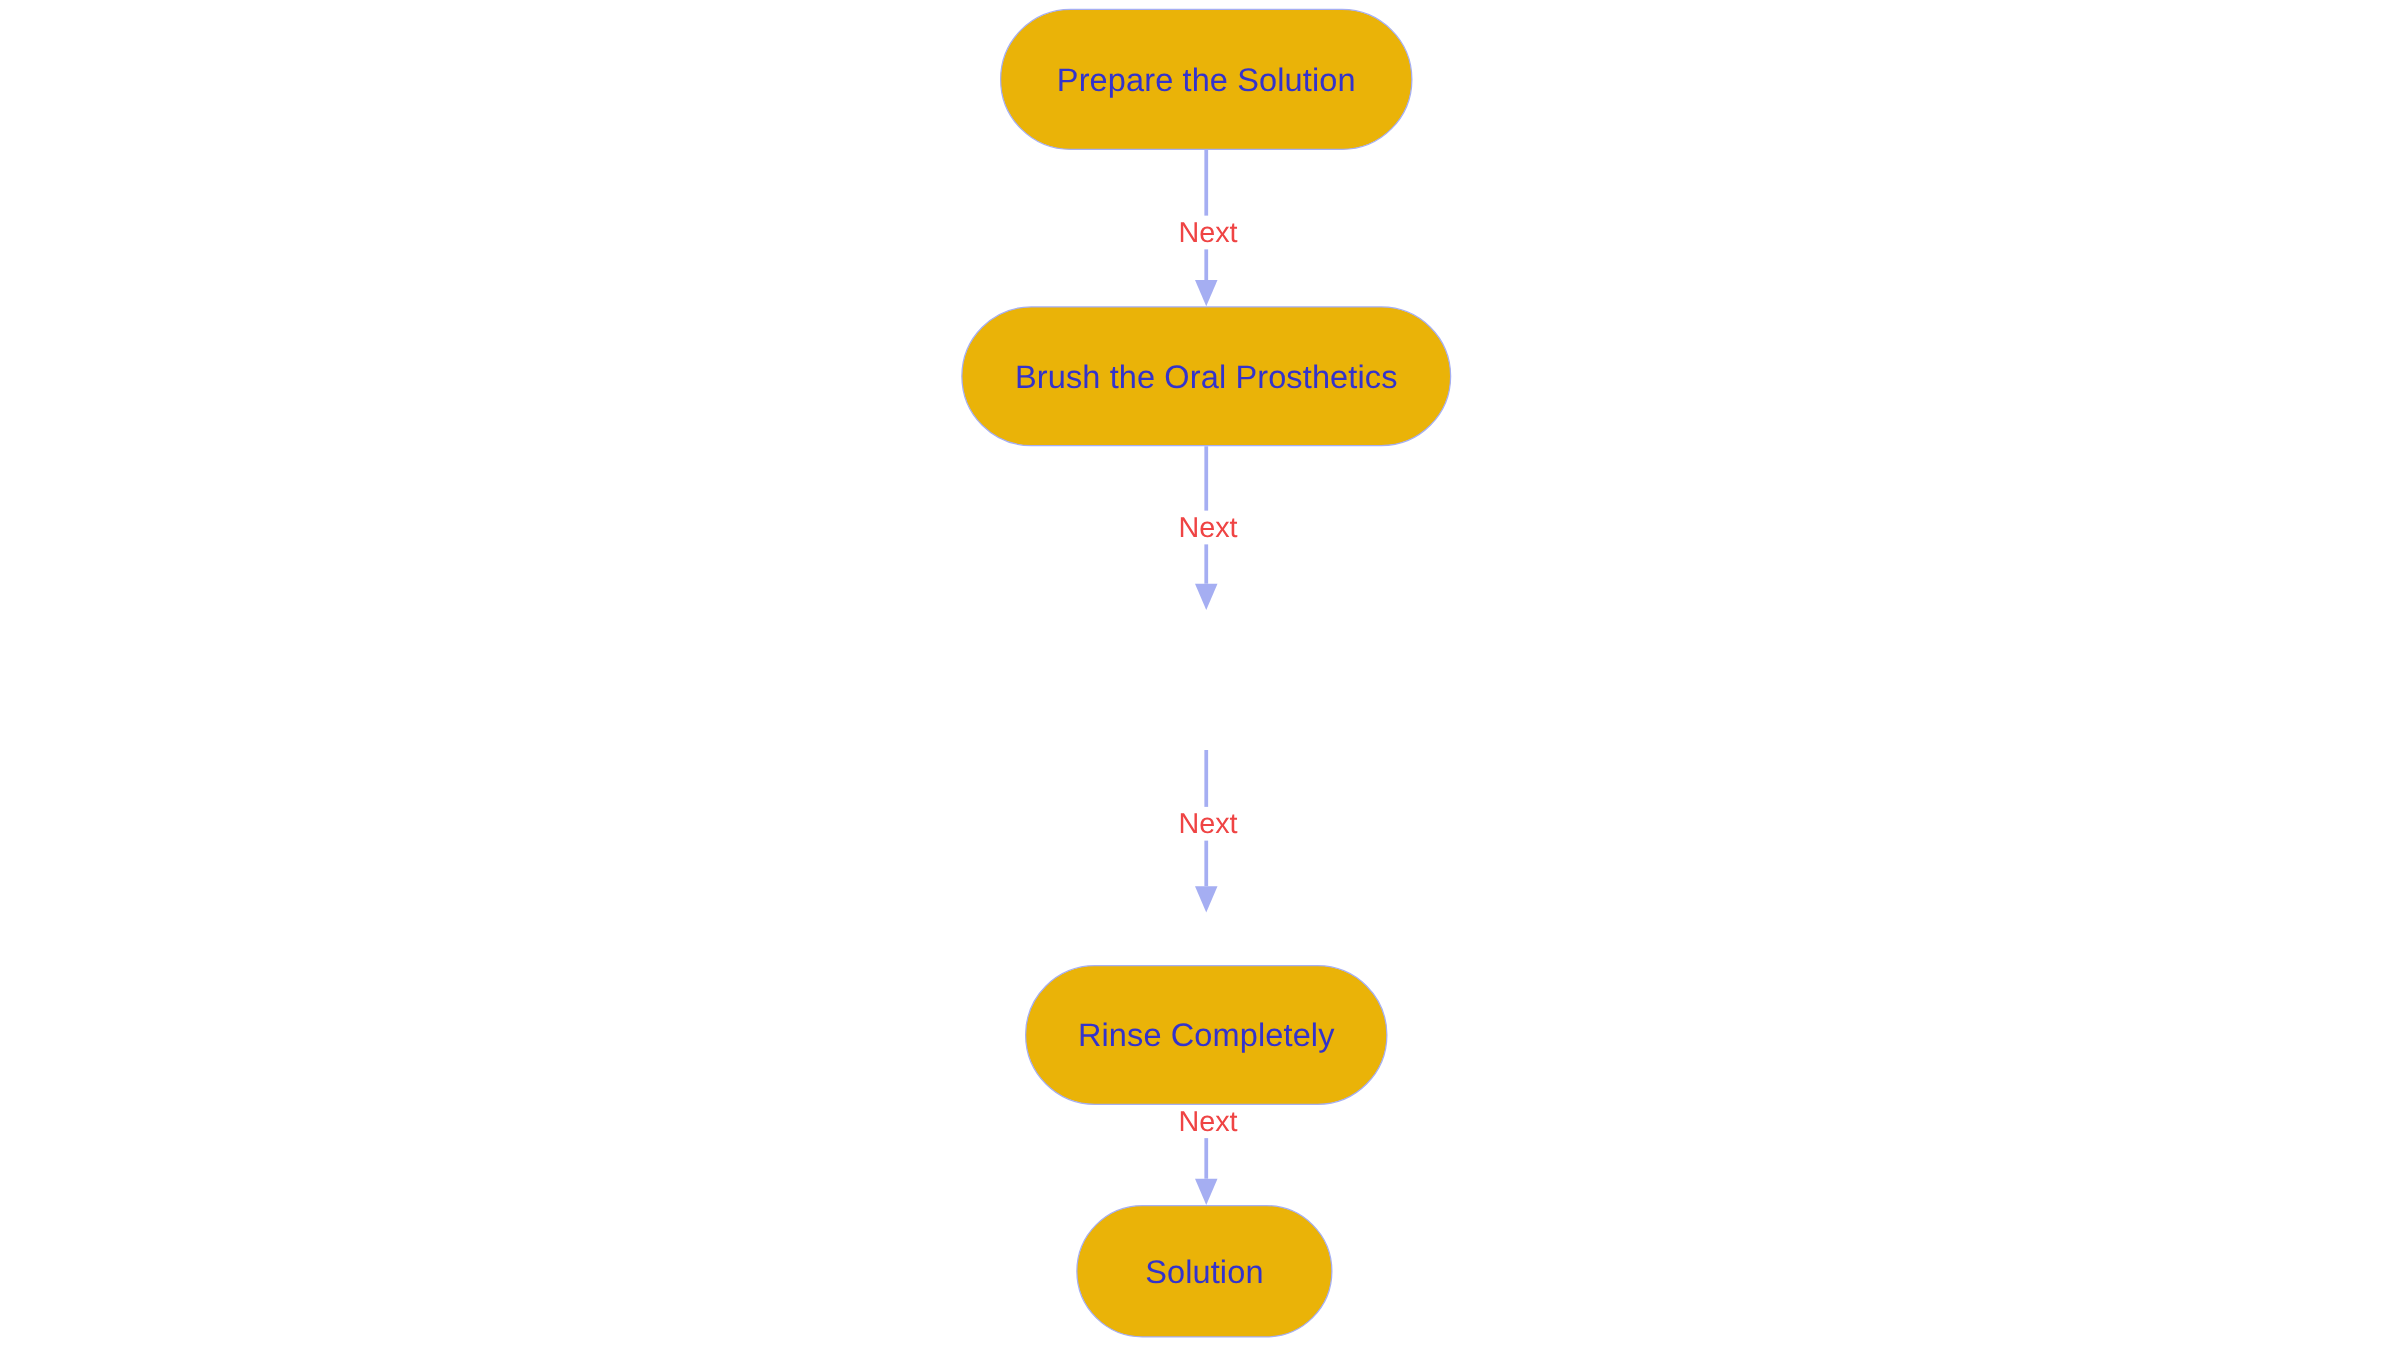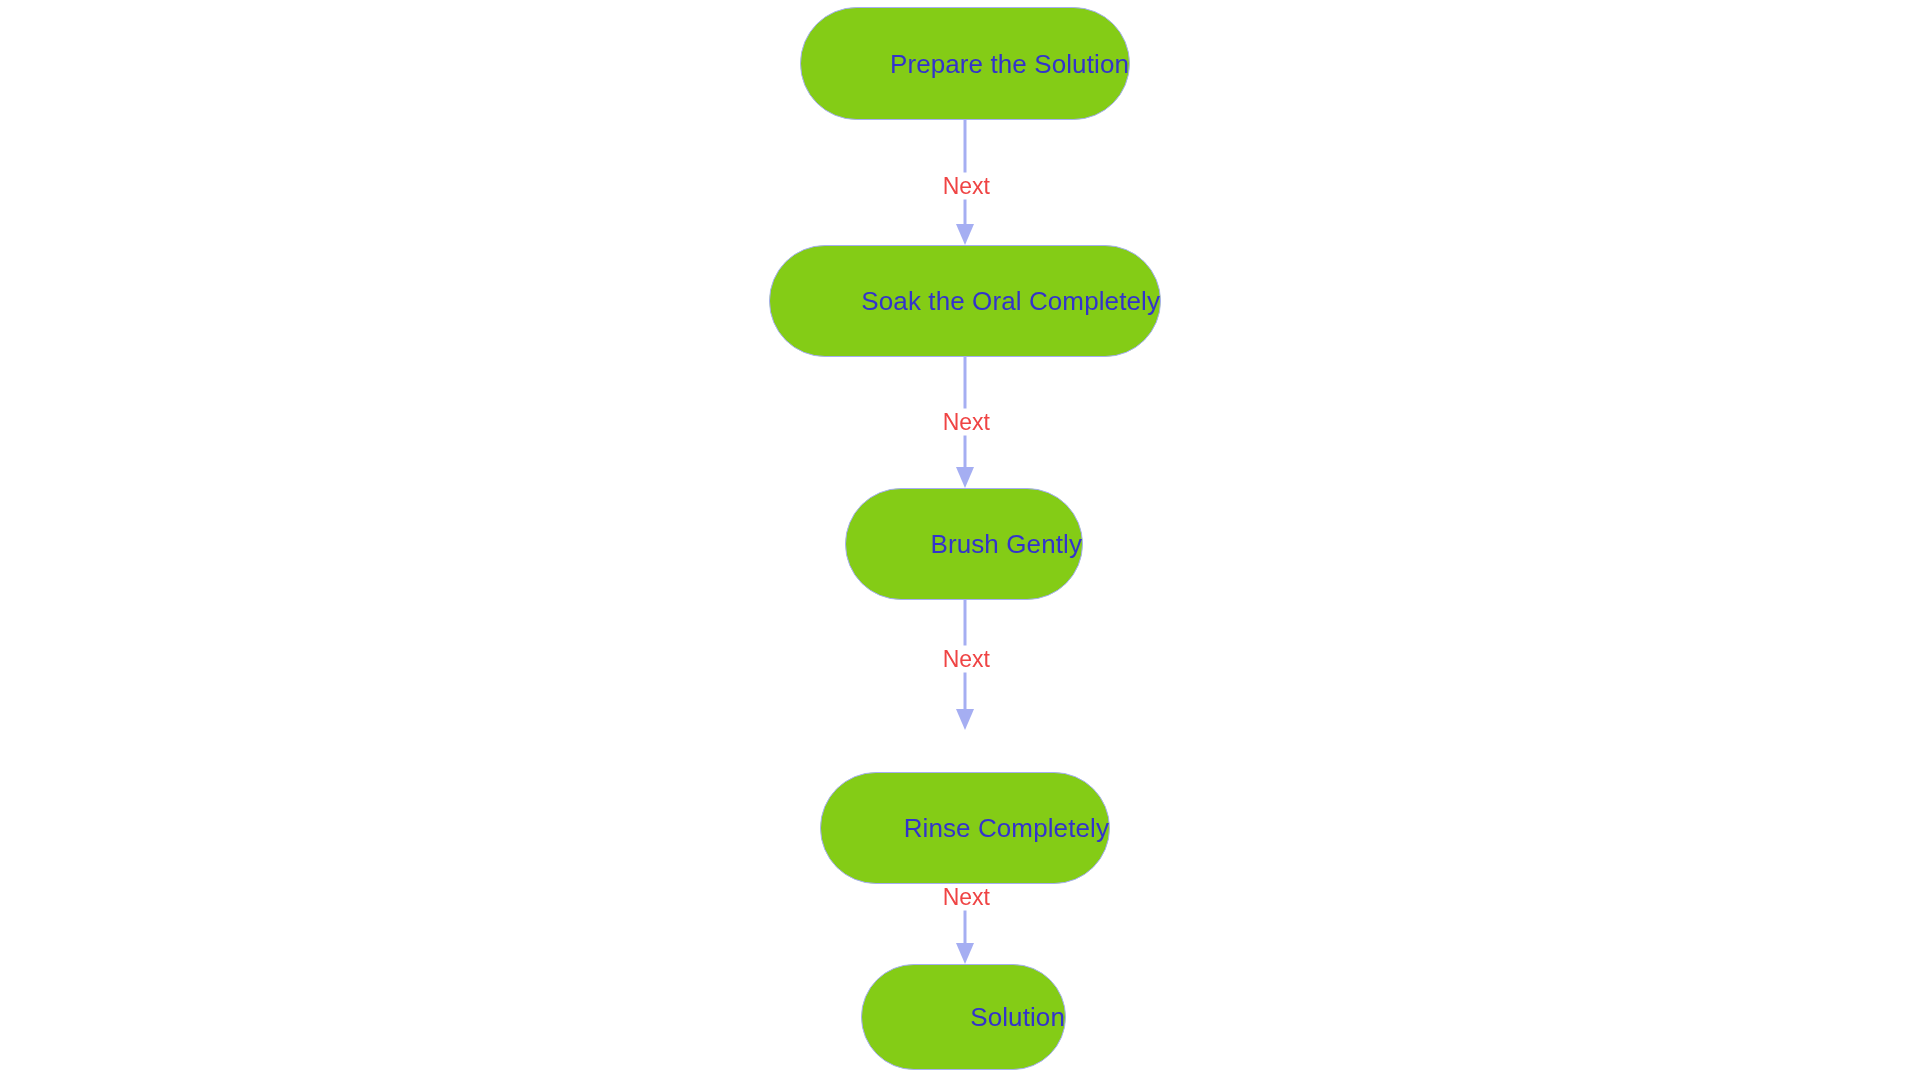--- a/index.html
+++ b/index.html
@@ -20,22 +20,22 @@
     height: 1083px;
     background: #ffffff;
   }
 
   
   .node {
     position: absolute;
     box-sizing: border-box;
     display: flex;
     align-items: center;
-    justify-content: flex-end;
-    background: #84cc16;
+    justify-content: center;
+    background: #eab308;
     border: 1.5px solid #a5aef2;
     border-radius: 999px;
     color: #3333cc;
     font-size: 26px;
     font-weight: 400;
     letter-spacing: 0.1px;
     white-space: nowrap;
     line-height: 1;
     user-select: none;
   }
@@ -125,26 +125,23 @@
 
   <div class="edge-label" id="edge-label-2">Next</div>
 
   <div class="edge-label" id="edge-label-3">Next</div>
 
   <div class="node" id="node-0">
     <span class="node-label">Prepare the Solution</span>
   </div>
 
   <div class="node" id="node-1">
-    <span class="node-label">Soak the Oral Completely</span>
+    <span class="node-label">Brush the Oral Prosthetics</span>
   </div>
 
-  <div class="node" id="node-2">
-    <span class="node-label">Brush Gently</span>
-  </div>
 
   <div class="node" id="node-3">
     <span class="node-label">Rinse Completely</span>
   </div>
 
   <div class="node" id="node-4">
     <span class="node-label">Solution</span>
   </div>
 
 </div>

